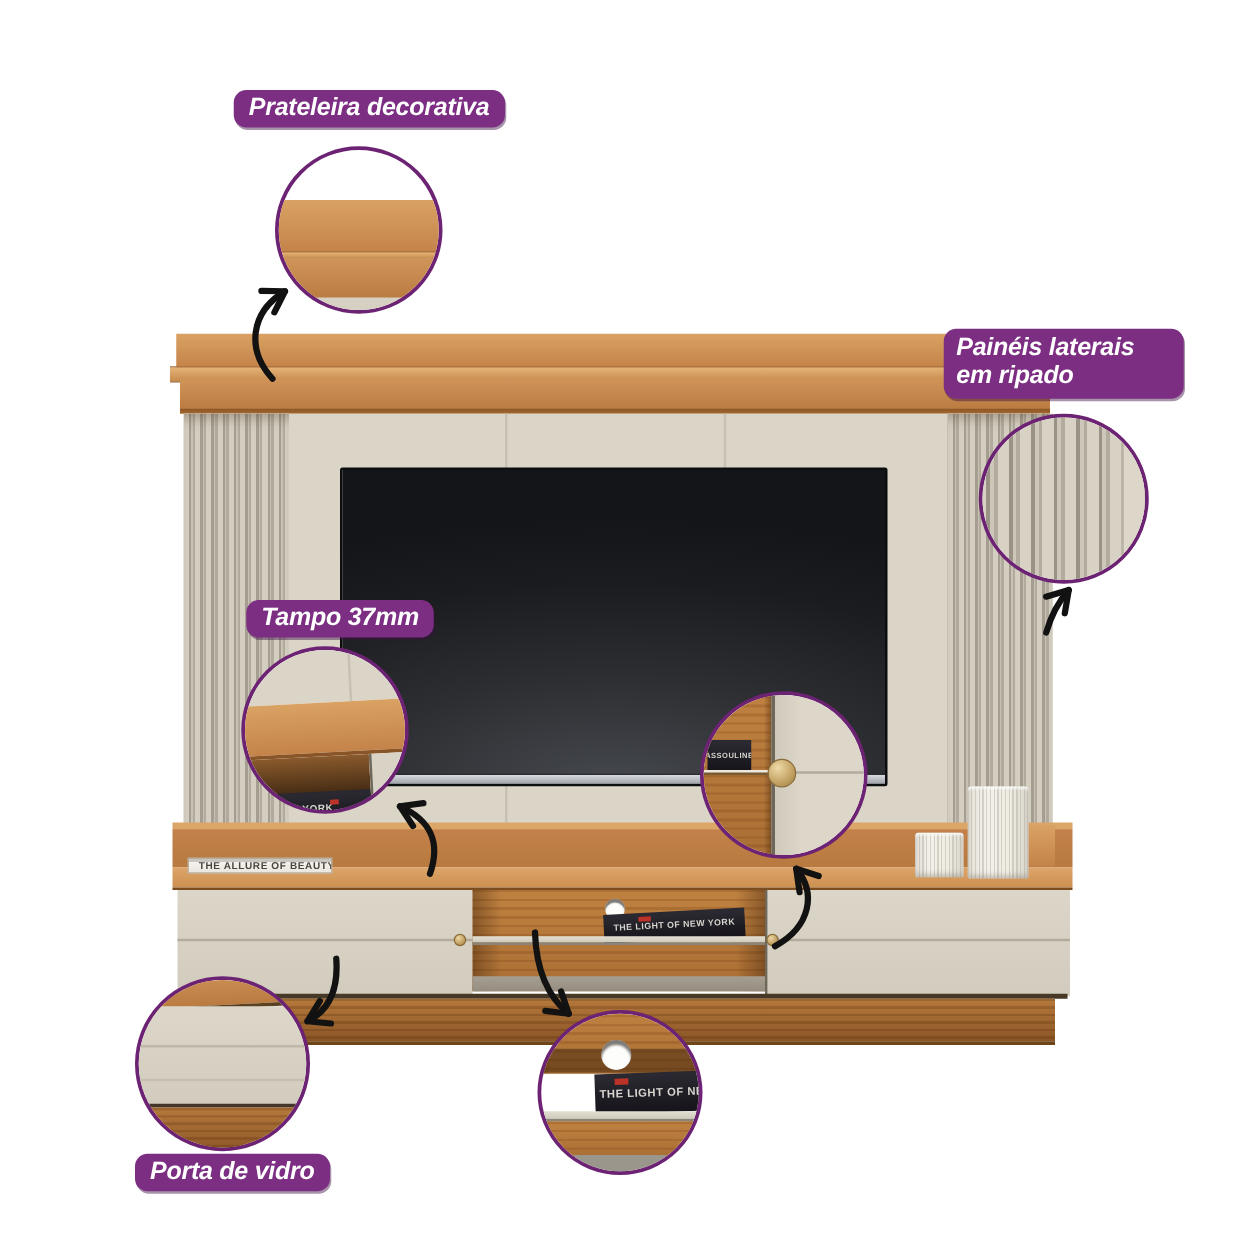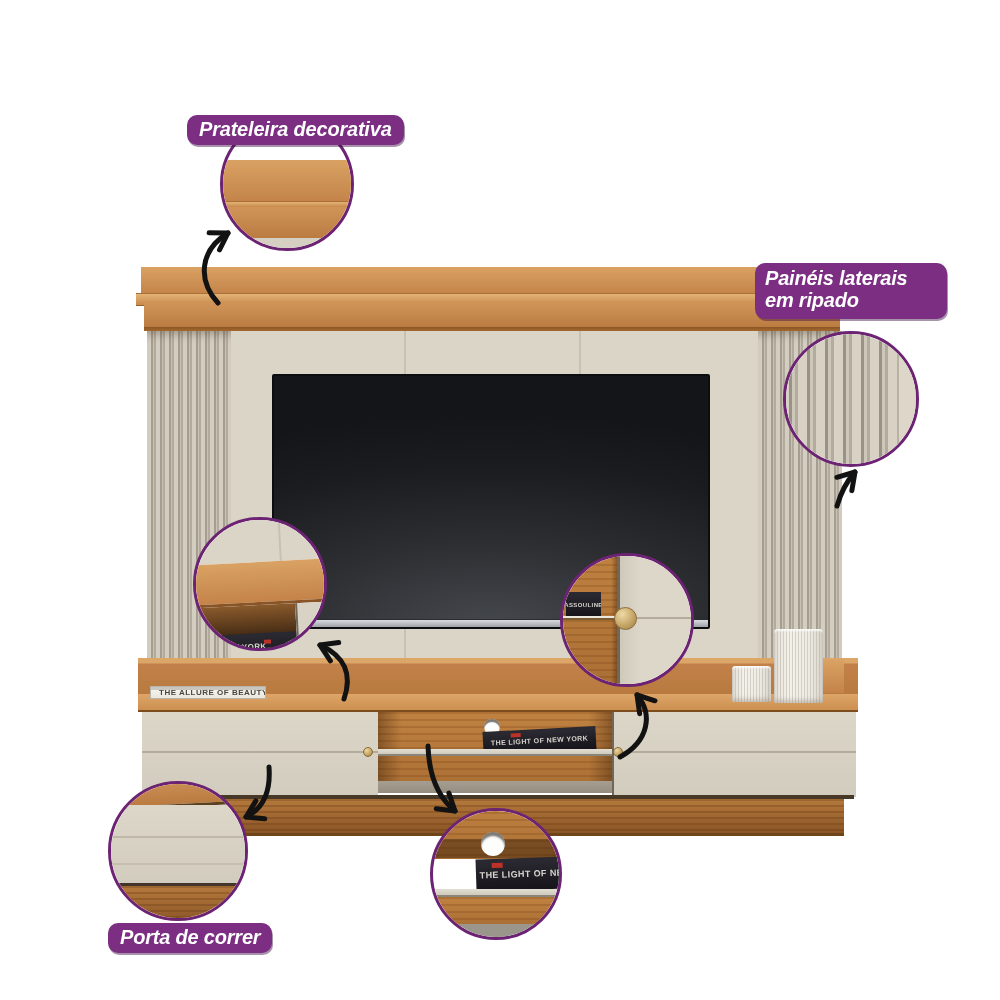--- a/index.html
+++ b/index.html
@@ -182,17 +182,18 @@
     <div class="abs" style="left:38%;top:17%;width:24px;height:24px;border-radius:50%;background:#fdfdfb;box-shadow:inset 0 4px 2px rgba(20,15,10,.55);"></div>
     <div class="abs bookBlack" style="left:34%;top:37%;width:72%;height:25%;font-size:9px;transform:rotate(-2deg);">
       <span>THE LIGHT OF NE</span>
       <div class="redMark" style="left:18%;top:12%;width:11px;height:5px;"></div>
     </div>
     <div class="abs glass" style="left:-5%;top:62%;width:110%;height:6%;"></div>
     <div class="abs nicheWood" style="left:-5%;top:68%;width:110%;height:23%;"></div>
     <div class="abs" style="left:-5%;top:90%;width:110%;height:15%;background:#9b968b;"></div>
   </div>
 
-  <div class="abs badge" style="left:187px;top:72px;margin-top:43px;">Prateleira decorativa</div>
+  <div class="abs badge" style="left:187px;top:72px;">Prateleira decorativa</div>
   <div class="abs badge wrap" style="left:755px;top:263px;font-style:italic;">Painéis laterais em ripado</div>
-  <div class="abs badge" style="left:108px;top:923px;">Porta de correr</div>
+  <div class="abs badge" style="left:197px;top:480px;">Tampo 37mm</div>
+  <div class="abs badge" style="left:108px;top:923px;">Porta de vidro</div>
 
 </div>
 
 </body></html>

